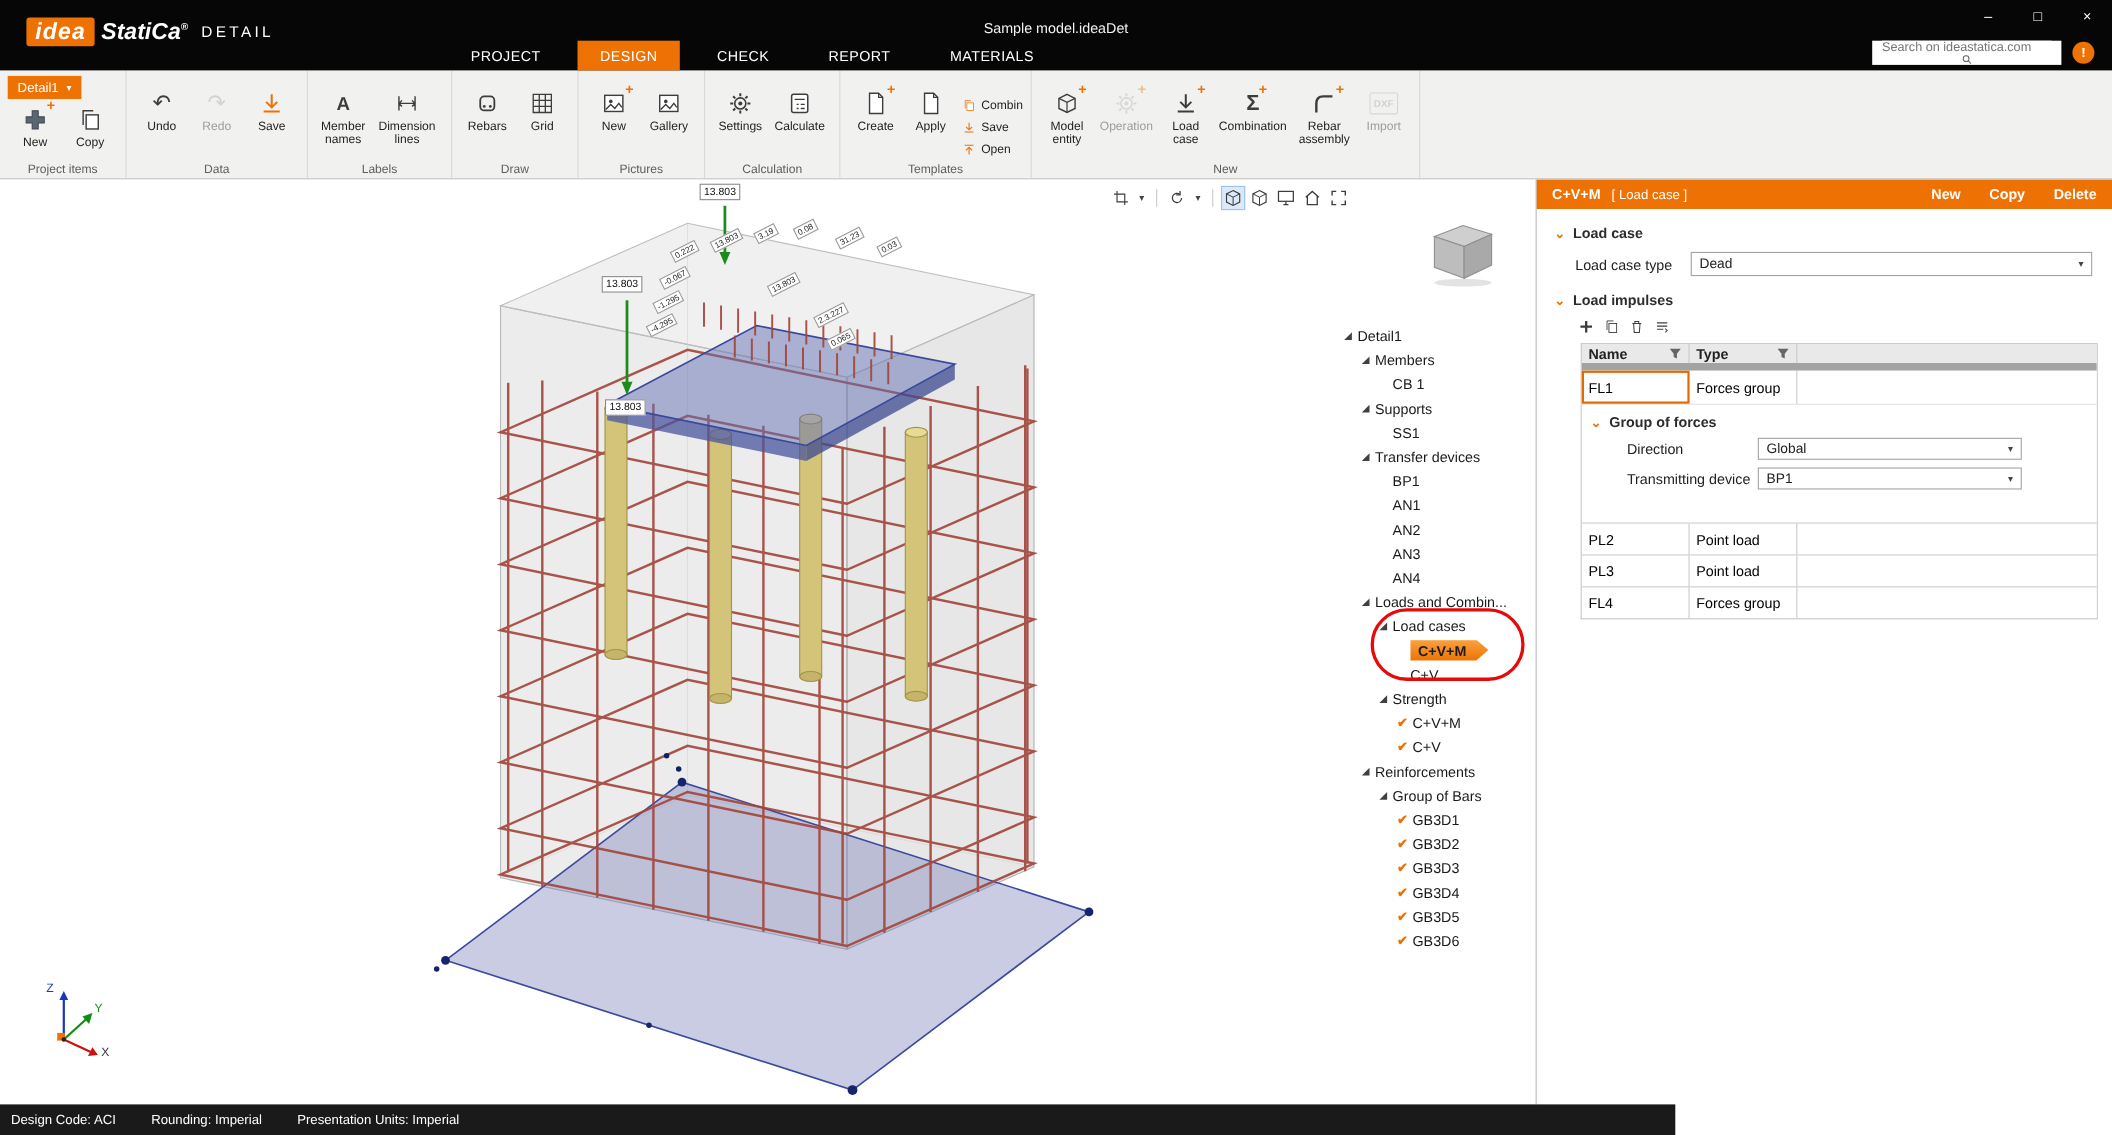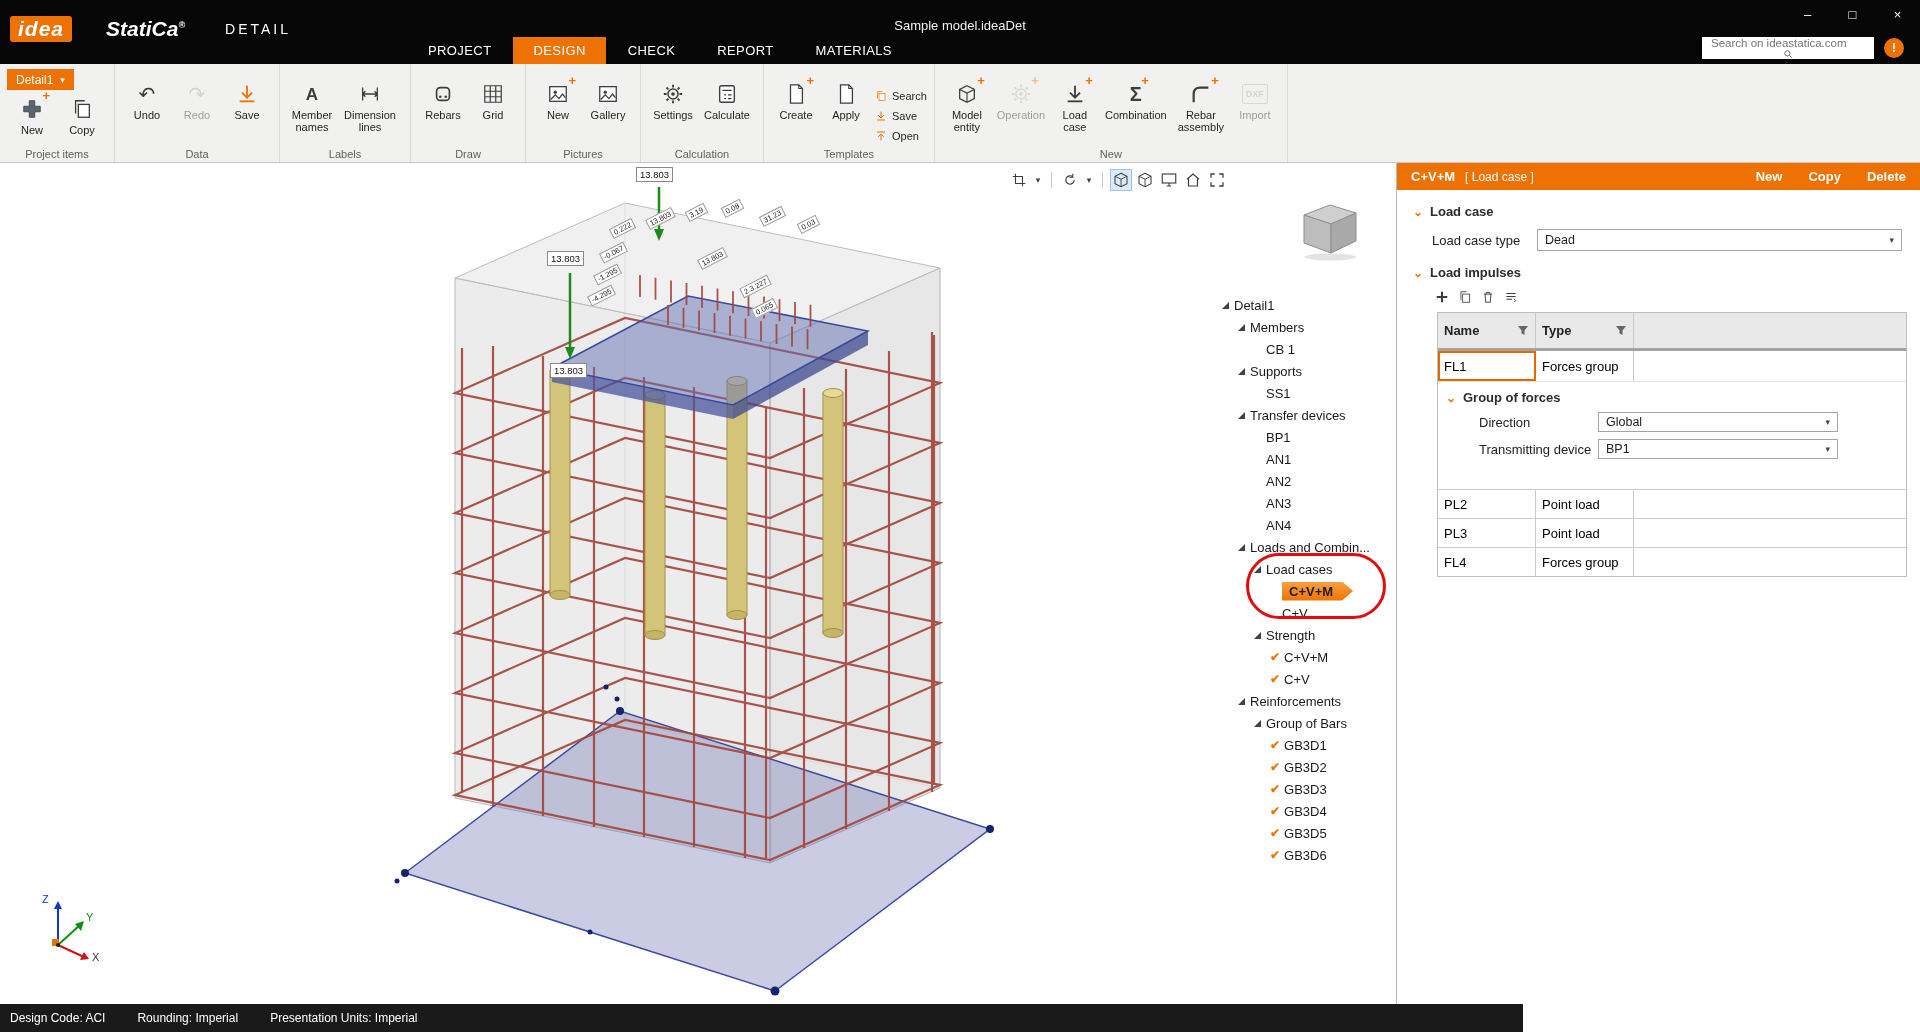--- a/index.html
+++ b/index.html
@@ -3,26 +3,26 @@
 <meta charset="utf-8">
 <style>
   * { margin:0; padding:0; box-sizing:border-box; }
   html,body { width:1920px; height:1032px; font-family:"Liberation Sans",sans-serif; overflow:hidden; background:#fff; position:relative; }
 
   
   .titlebar { position:absolute; left:0; top:0; width:1920px; height:64px; background:#060606; color:#fff; z-index:20; }
   .doc-title { position:absolute; top:18px; left:0; right:0; text-align:center; font-size:13px; color:#f2f2f2; }
   .winbtns { position:absolute; top:0; right:0; display:flex; }
   .wbtn { width:45px; height:28px; display:flex; align-items:center; justify-content:center; font-size:13px; color:#fff; cursor:pointer; }
-  .brand { position:absolute; left:10px; top:16px; display:flex; align-items:center;gap:28px; }
+  .brand { position:absolute; left:24px; top:16px; display:flex; align-items:center; }
   .brand-idea { background:#ee7203; color:#fff; font-style:italic; font-weight:bold; font-size:21px; padding:1px 8px; border-radius:3px; letter-spacing:1px; }
   .brand-statica { color:#fff; font-size:21px; font-weight:bold; font-style:italic; margin-left:6px; }
   .brand-reg { font-size:9px; vertical-align:super; }
   .brand-detail { color:#fff; font-size:14px; letter-spacing:3px; margin-left:12px; font-style:normal; }
-  .tabs { position:absolute; left:408px; bottom:0; display:flex; gap:2px; }
+  .tabs { position:absolute; left:408px; bottom:0; display:flex; gap:14px; }
   .tab { height:27px; line-height:27px; padding:0 20px; color:#fff; font-size:13px; letter-spacing:.4px; cursor:pointer; }
   .tab.active { background:#ee7203; }
   .search { position:absolute; top:37px; right:46px; width:172px; height:22px; background:#fff; display:flex; align-items:center; padding:0 6px;flex-direction:column; }
   .search input { border:0; outline:0; flex:1; font-size:11.5px; color:#333; font-family:"Liberation Sans",sans-serif; }
   .info-btn { position:absolute; top:38px; right:16px; width:20px; height:20px; border-radius:50%; background:#ee7203; color:#fff; text-align:center; line-height:20px; font-weight:bold; font-size:12px; cursor:pointer; }
 
   
   .ribbon { position:absolute; left:0; top:64px; width:1920px; height:99px; background:#f1f1f0; border-bottom:1px solid #c6c6c6; display:flex; z-index:15; }
   .rgroup { position:relative; border-right:1px solid #d9d9d9; padding:4px 7px 16px; display:flex; align-items:flex-start; }
   .rgroup .btnrow { display:flex; align-items:flex-start; margin-top:9px; }
@@ -83,21 +83,21 @@
   .pschv { color:#ee7203; font-weight:bold; font-size:12px; width:17px; }
   .pstitle { font-weight:bold; font-size:13px; color:#2c2c2c; }
   .prow { display:flex; align-items:center; margin:10px 0 0 35px; }
   .prow .plabel { width:105px; font-size:13px; color:#222; }
   .dd { height:22px; border:1px solid #a3a3a3; background:#fff; display:flex; align-items:center; padding:0 7px; font-size:12.5px; color:#222; justify-content:space-between; cursor:pointer; }
   .dd .ddar { font-size:9px; color:#444; margin-left:8px; }
   .dd.w365 { width:365px; } .dd.w300 { width:240px; height:20px; }
   .imp-icons { display:flex; gap:9px; margin:10px 0 0 38px; }
   .imp-icons span { cursor:pointer; display:flex; }
   .ptable { margin:8px 0 0 40px; width:470px; border:1px solid #bfbfbf; font-size:13px; }
-  .pt-head { display:flex; background:#e9e9e9; height:38px; border-bottom:3px solid #a3a3a3; }
+  .pt-head { display:flex; background:#e9e9e9; height:24px; border-bottom:7px solid #a3a3a3; }
   .pt-cell { padding:0 6px; display:flex; align-items:center; border-right:1px solid #c9c9c9; }
   .cn { width:98px; flex:none; } .ct { width:98px; flex:none; } .cr { flex:1; border-right:0; }
   .pt-head .pt-cell { font-weight:bold; color:#222; }
   .funnel { margin-left:auto; display:flex; }
   .pt-row { display:flex; height:29px; border-top:1px solid #cdcdcd; background:#fff; }
   .pt-row.firstrow { border-top:0; height:30px; }
   .selcell { border:2px solid #e46a00; padding:0 4px; }
   .pt-detail { border-top:1px solid #e3e3e3; background:#fff; padding:8px 8px 30px 8px; }
   .gf-head { display:flex; align-items:center; }
   .gf-row { display:flex; align-items:center; margin:7px 0 0 33px; }
@@ -389,21 +389,21 @@
               <use href="#s-doc"></use>
             </svg>
           </div>
         <div class="rlabel">Apply</div>
       </div>
       <div class="tmpl-small">
         <div class="tsrow">
           <svg class="i12 ic-orange">
               <use href="#s-copy"></use>
             </svg>
-          <span>Search</span>
+          <span>Combin</span>
         </div>
         <div class="tsrow">
           <svg class="i12 ic-orange">
               <use href="#s-adown"></use>
             </svg>
           <span>Save</span>
         </div>
         <div class="tsrow">
           <svg class="i12 ic-orange">
               <use href="#s-aup"></use>

